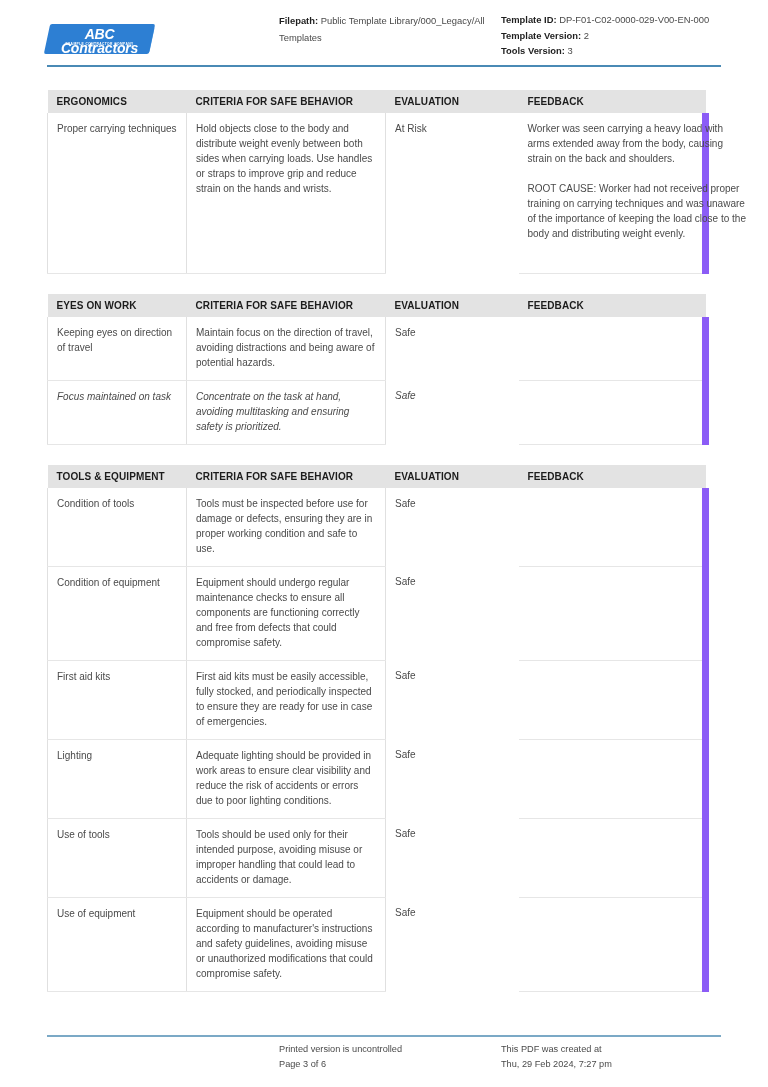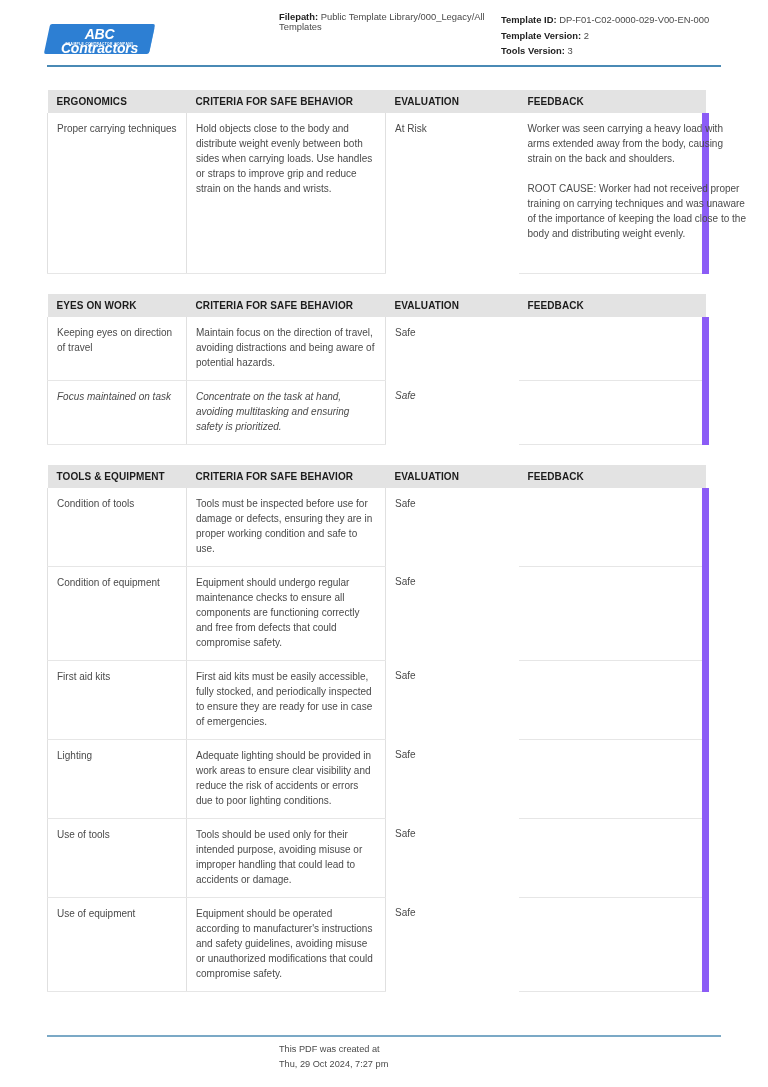--- a/index.html
+++ b/index.html
@@ -79,21 +79,21 @@
     text-align: center;
     font-size: 3.3px;
     color: #ffffff;
     letter-spacing: 0.4px;
     font-weight: bold;
     transform: scaleY(1.1);
   }
 
   .meta-col {
     font-size: 9.4px;
-    line-height: 10px;
+    line-height: 17px;
     color: #4a4a4a;
   }
   .meta-col.filepath {
     width: 222px;
     flex: 0 0 222px;
   }
   .meta-col.ids {
     width: 220px;
     flex: 0 0 220px;
     line-height: 15.5px;
@@ -360,19 +360,23 @@
               <td class="c-feedback"></td>
             </tr>
           </tbody>
         </table>
       </div>
     </div>
 
   <div class="rule-bottom"></div>
   <div class="footer">
     <div class="sp"></div>
+    <div class="f1">
+      <div>Printed version is uncontrolled</div>
+      <div>Page 3 of 6</div>
+    </div>
     <div class="f2">
       <div>This PDF was created at</div>
-      <div>Thu, 29 Oct 2024, 7:27 pm</div>
+      <div>Thu, 29 Feb 2024, 7:27 pm</div>
     </div>
   </div>
 
 </div>
 
 </body></html>

